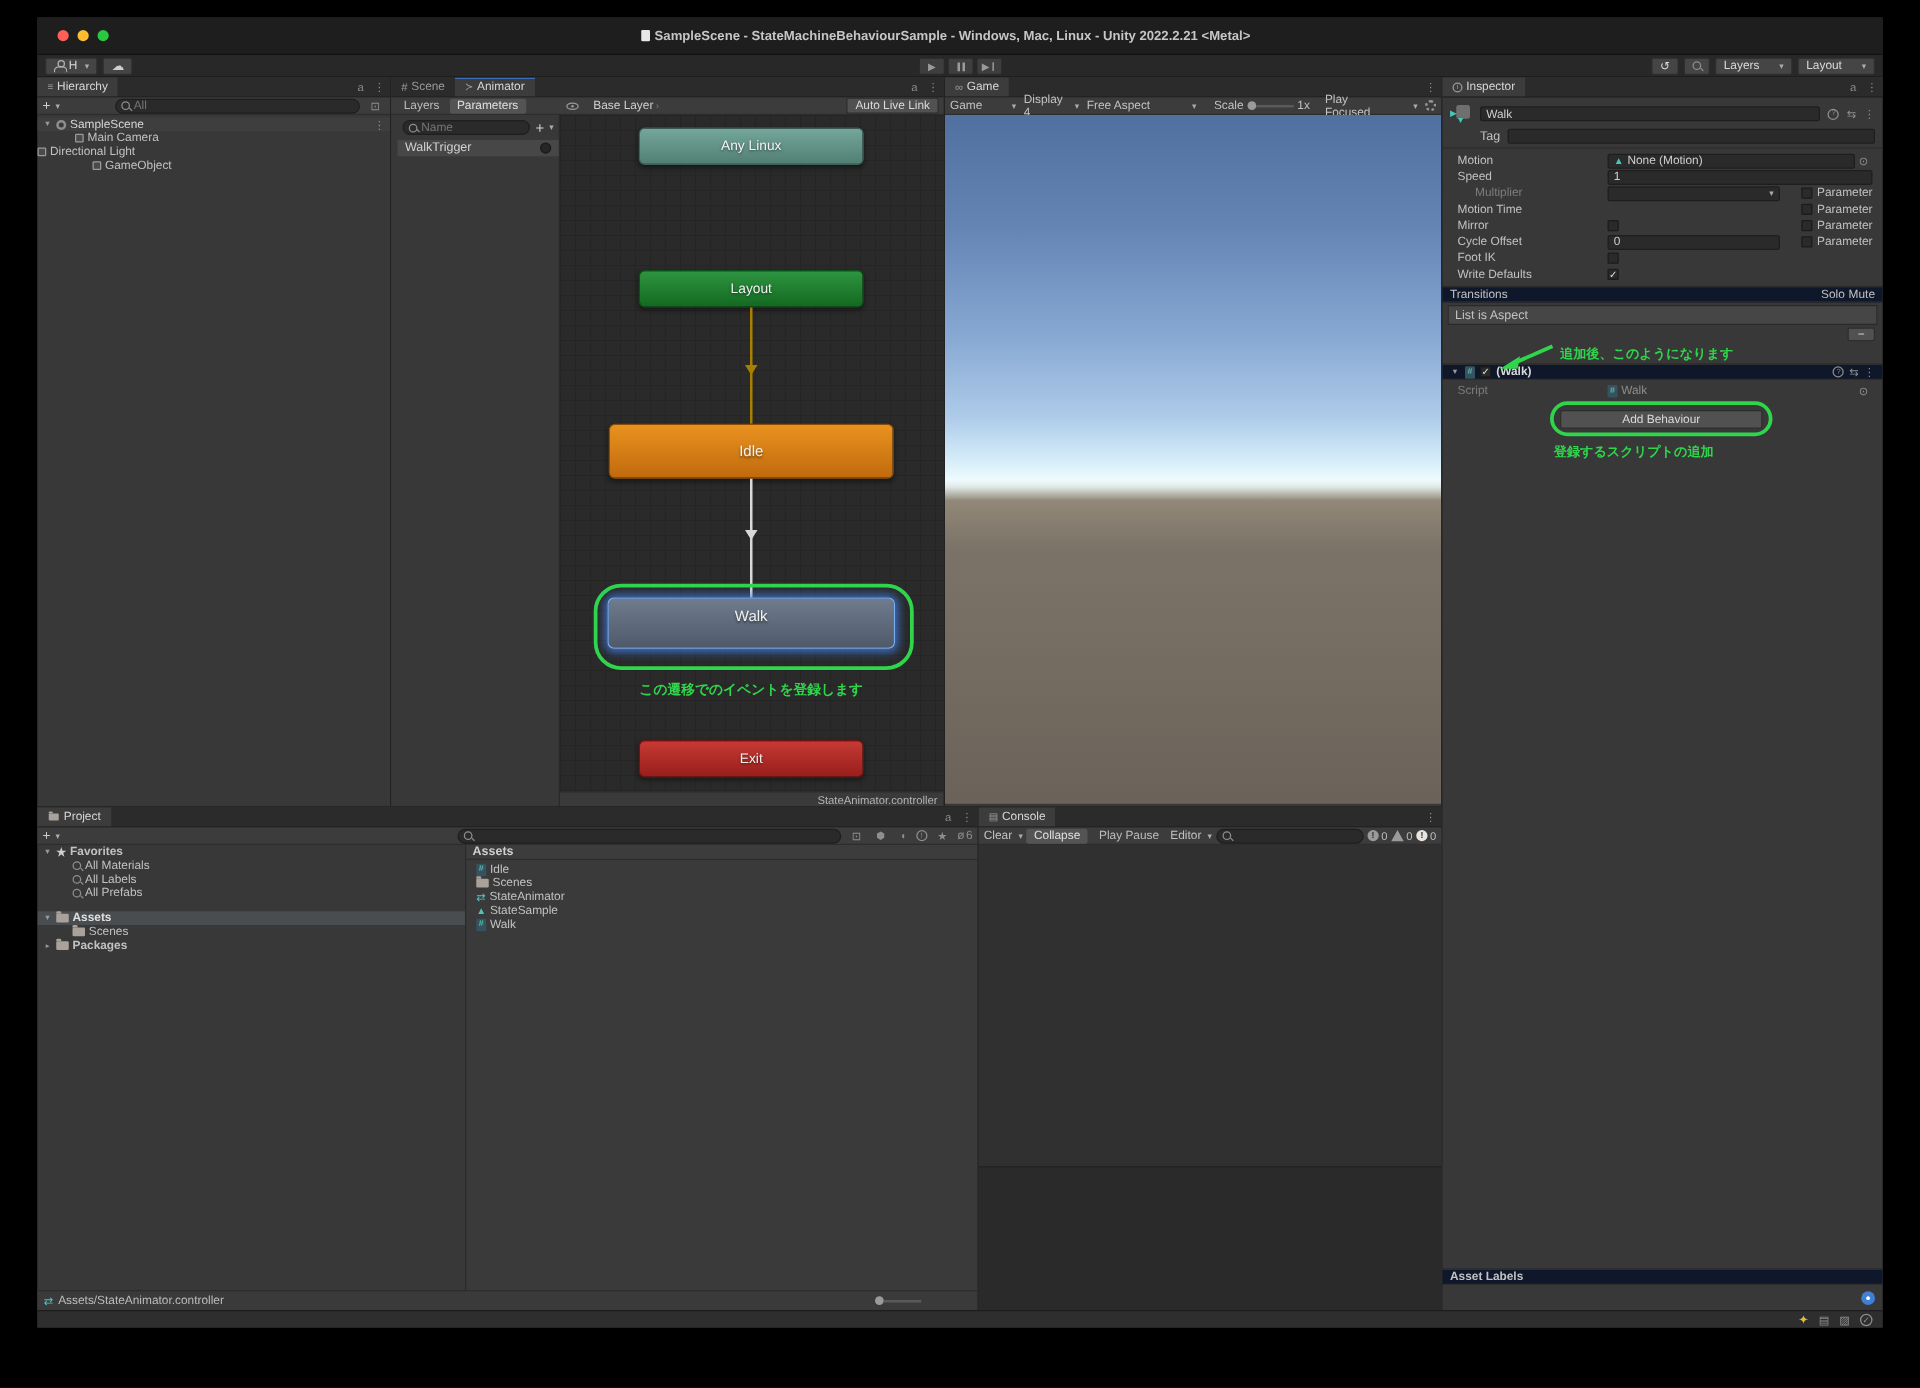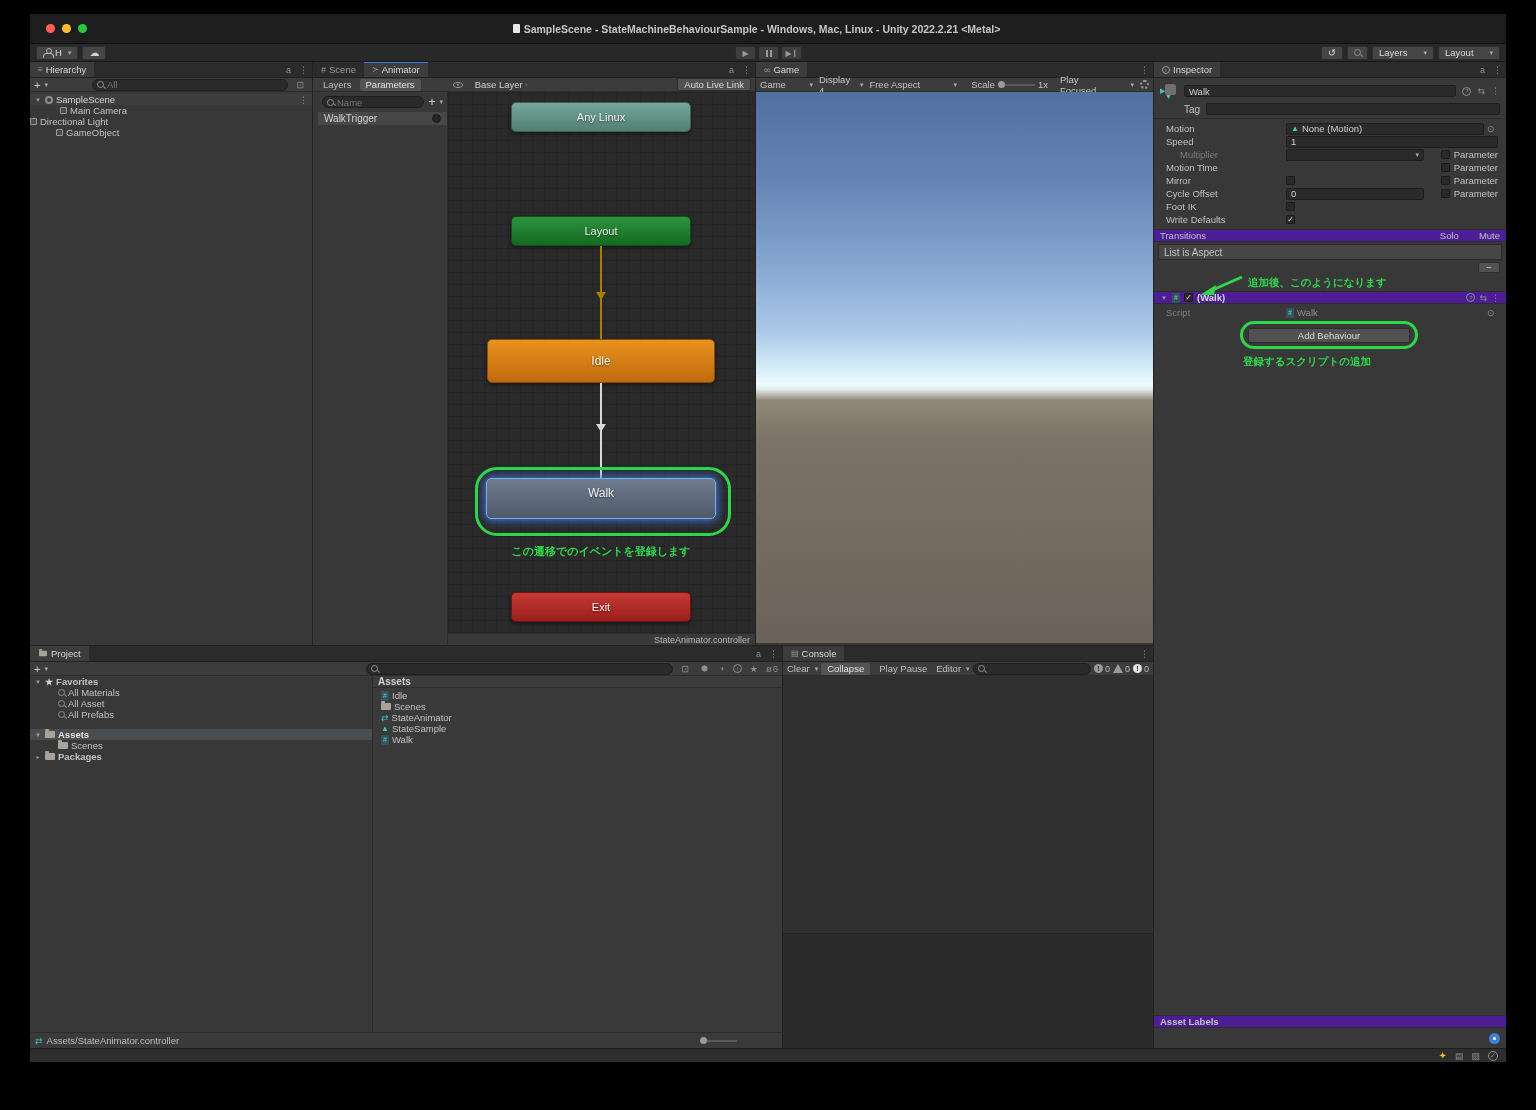--- a/index.html
+++ b/index.html
@@ -99,21 +99,21 @@
     background:linear-gradient(180deg,#50709f 0%,#6484b4 16%,#86a8d2 32%,#aecbe9 44%,#d5ecf8 50%,#eefbfe 53%,#dfe9e6 54%,#918879 56%,#7c7368 63%,#6b6359 100%)}
   .slider{display:inline-flex;align-items:center;gap:0}
   .sdot{width:7px;height:7px;border-radius:50%;background:#9a9a9a}
   .strack{width:30px;height:2px;background:#5a5a5a}
 
   
   .irow{height:13px;display:flex;align-items:center;padding-left:12px;font-size:9.5px;flex:none}
   .ilabel{width:120px;color:#c2c2c2;flex:none}
   .ilabel.dim{color:#7d7d7d}
   .paramchk{margin-left:auto;display:flex;align-items:center;gap:4px;padding-right:8px}
-  .sechdr{height:13px;background:#4c1d95;border-top:1px solid #2d2d2d;border-bottom:1px solid #2d2d2d;display:flex;align-items:center;padding:0 6px;font-size:9.5px;flex:none}
+  .sechdr{height:13px;background:#0f172a;border-top:1px solid #2d2d2d;border-bottom:1px solid #2d2d2d;display:flex;align-items:center;padding:0 6px;font-size:9.5px;flex:none}
   .greentxt{color:#2fd64c;font-weight:bold;font-size:10.5px}
 
   
   #projtree{position:absolute;left:0;top:30px;width:342px;bottom:16px;overflow:hidden}
   #projpane{position:absolute;left:342px;top:30px;right:0;bottom:16px;border-left:1px solid #2a2a2a;background:#3a3a3a}
   .panehdr{height:12px;background:#3c3c3c;border-bottom:1px solid #2d2d2d;display:flex;align-items:center;padding:0 5px;font-weight:bold;color:#cfcfcf}
   #projfooter{position:absolute;left:0;right:0;bottom:0;height:16px;background:#3a3a3a;border-top:1px solid #2c2c2c;display:flex;align-items:center;padding:0 5px;gap:4px;font-size:9.5px;color:#bdbdbd}
   .selrow{background:#4a4d50}
 
   
@@ -214,21 +214,21 @@
         <span class="tbico">⋮</span>
       </div>
       <div class="trow" style="padding-left:30px">
         <span class="i-cube"></span>
         <span>Main Camera</span>
       </div>
       <div class="trow" style="">
         <span class="i-cube"></span>
         <span>Directional Light</span>
       </div>
-      <div class="trow" style="padding-left:26px">
+      <div class="trow" style="padding-left:44px">
         <span class="i-cube"></span>
         <span>GameObject</span>
       </div>
     </div>
   </div>
 
   <div id="animator" class="abs">
     <div class="tabbar">
       <div class="tab">
         <span style="font-size:9px">#</span>
@@ -424,21 +424,21 @@
       <span class="chk"></span>
     </div>
     <div class="irow">
       <span class="ilabel">Write Defaults</span>
       <span class="chk">✓</span>
     </div>
 
     <div class="sechdr" style="margin-top:3px">
       <span>Transitions</span>
       <span class="spacer"></span>
-      <span style="margin-right:20px">Solo</span>
+      <span style="margin-right:3px">Solo</span>
       <span>Mute</span>
     </div>
     <div style="margin:2px 4px 0 4px;height:16px;background:#464646;border:1px solid #2a2a2a;display:flex;align-items:center;padding:0 5px;flex:none">
       <span>List is Aspect</span>
     </div>
     <div class="row" style="height:15px;justify-content:flex-end;padding-right:6px;flex:none">
       <span class="btn" style="width:22px;height:11px">−</span>
     </div>
 
     <div style="position:relative;height:16px;flex:none">
@@ -521,21 +521,21 @@
         <span class="arr" style="font-size:6px">▼</span>
         <span style="color:#cfcfcf;font-size:9px">★</span>
         <span>Favorites</span>
       </div>
       <div class="trow" style="padding-left:28px">
         <span class="i-search"></span>
         <span>All Materials</span>
       </div>
       <div class="trow" style="padding-left:28px">
         <span class="i-search"></span>
-        <span>All Asset</span>
+        <span>All Labels</span>
       </div>
       <div class="trow" style="padding-left:28px">
         <span class="i-search"></span>
         <span>All Prefabs</span>
       </div>
       <div style="height:9px"></div>
       <div class="trow selrow" style="padding-left:4px;font-weight:bold">
         <span class="arr" style="font-size:6px">▼</span>
         <span class="i-folder"></span>
         <span style="color:#e0e0e0">Assets</span>

